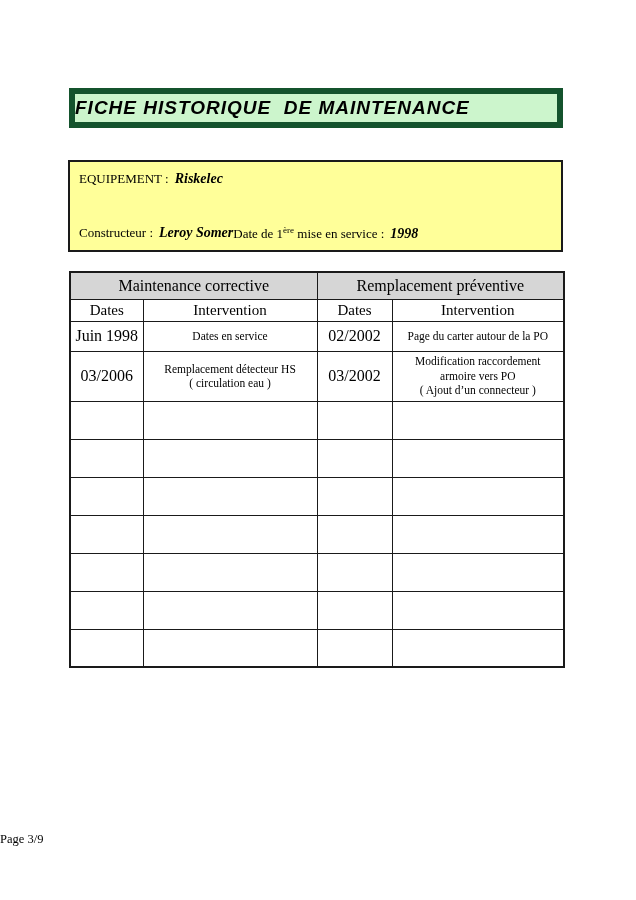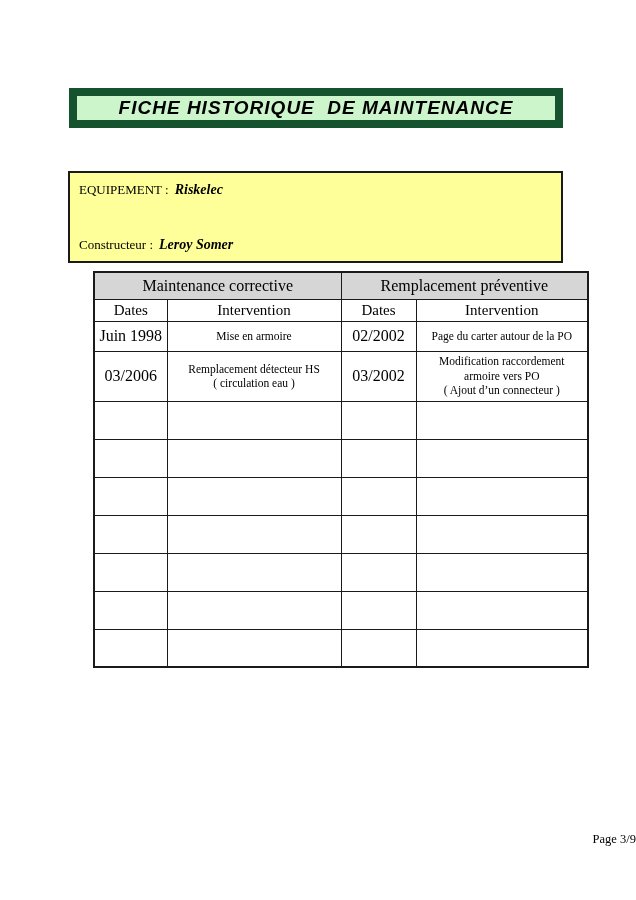--- a/index.html
+++ b/index.html
@@ -9,36 +9,36 @@
     font-family: "Liberation Serif", serif;
     color: #000;
   }
 
   
   .title-box {
     position: absolute;
     left: 69px; top: 88px;
     width: 494px; height: 40px;
     background: #ccf5cc;
-    border: 8px solid #14532d;
-    display: flex; align-items: center; justify-content: center;
+    border: 6px solid #14532d;
+    display: flex; align-items: center; justify-content: flex-start;
   }
   .title-box .title-text {
     font-family: "Liberation Sans", sans-serif;
     font-weight: 700;
     font-style: italic;
     font-size: 19px;
     letter-spacing: 1px;
     white-space: pre;
   }
 
   
   .equip-panel {
     position: absolute;
-    left: 68px; top: 171px;
+    left: 68px; top: 160px;
     width: 495px; height: 92px;
     background: #ffff99;
     border: 2px solid #1a1a1a;
     padding: 9px 10px 8px 9px;
     display: flex; flex-direction: column; justify-content: space-between;
     font-size: 13px;
   }
   .equip-line { white-space: nowrap; }
   .equip-line.split { display: flex; justify-content: flex-start; padding-right: 16px; }
   .lbl { font-size: 13px; }
@@ -50,21 +50,20 @@
   .sup { font-size: 9px; vertical-align: super; }
 
   
   .maint-table {
     position: absolute;
     left: 69px; top: 271px;
     width: 494px;
     border-collapse: collapse;
     table-layout: fixed;
     border: 2px solid #1a1a1a;
-    margin-left: 24px;
   }
   .maint-table td, .maint-table th {
     border: 1.5px solid #1a1a1a;
     text-align: center;
     vertical-align: middle;
     overflow: hidden;
     padding: 1px 2px;
     font-weight: normal;
   }
   .group-header {
@@ -78,38 +77,41 @@
   .row-3 { height: 50px; }
   .row-empty { height: 38px; }
   .cell-date { font-size: 16px; }
   .cell-interv { font-size: 11.5px; white-space: pre-line; line-height: 1.25; }
 
   
   .page-footer {
     position: absolute;
     left: 0; top: 832px;
     width: 100%;
-    text-align: right;
+    text-align: left;
     font-size: 12.5px;
   }
 </style>
 </head>
 <body>
 
 <div class="title-box">
   <span class="title-text">FICHE HISTORIQUE  DE MAINTENANCE</span>
 </div>
 
 <div class="equip-panel">
   <div class="equip-line">
     <span class="lbl">EQUIPEMENT :</span><span class="val">Riskelec</span>
   </div>
   <div class="equip-line split">
     <span>
       <span class="lbl">Constructeur :</span><span class="val">Leroy Somer</span>
+    </span>
+    <span>
+      <span class="lbl">Date de 1</span><span class="sup">ère</span><span class="lbl"> mise  en service :</span><span class="val">1998</span>
     </span>
   </div>
 </div>
 
 <table class="maint-table">
   <colgroup>
     <col style="width:73px">
       <col style="width:174px">
       <col style="width:75px">
       <col style="width:172px">
@@ -120,21 +122,21 @@
     <td class="group-header" colspan="2">Remplacement préventive</td>
   </tr>
   <tr class="col-header">
     <td>Dates</td>
     <td>Intervention</td>
     <td>Dates</td>
     <td>Intervention</td>
   </tr>
   <tr class="row-1">
     <td class="cell-date">Juin  1998</td>
-    <td class="cell-interv">Mise  en armoire</td>
+    <td class="cell-interv">Dates  en service</td>
     <td class="cell-date">02/2002</td>
     <td class="cell-interv">Page du carter  autour  de la  PO</td>
   </tr>
   <tr class="row-3">
     <td class="cell-date">03/2006</td>
     <td class="cell-interv">Remplacement   détecteur  HS
 ( circulation  eau )</td>
     <td class="cell-date">03/2002</td>
     <td class="cell-interv">Modification  raccordement
 armoire  vers PO

